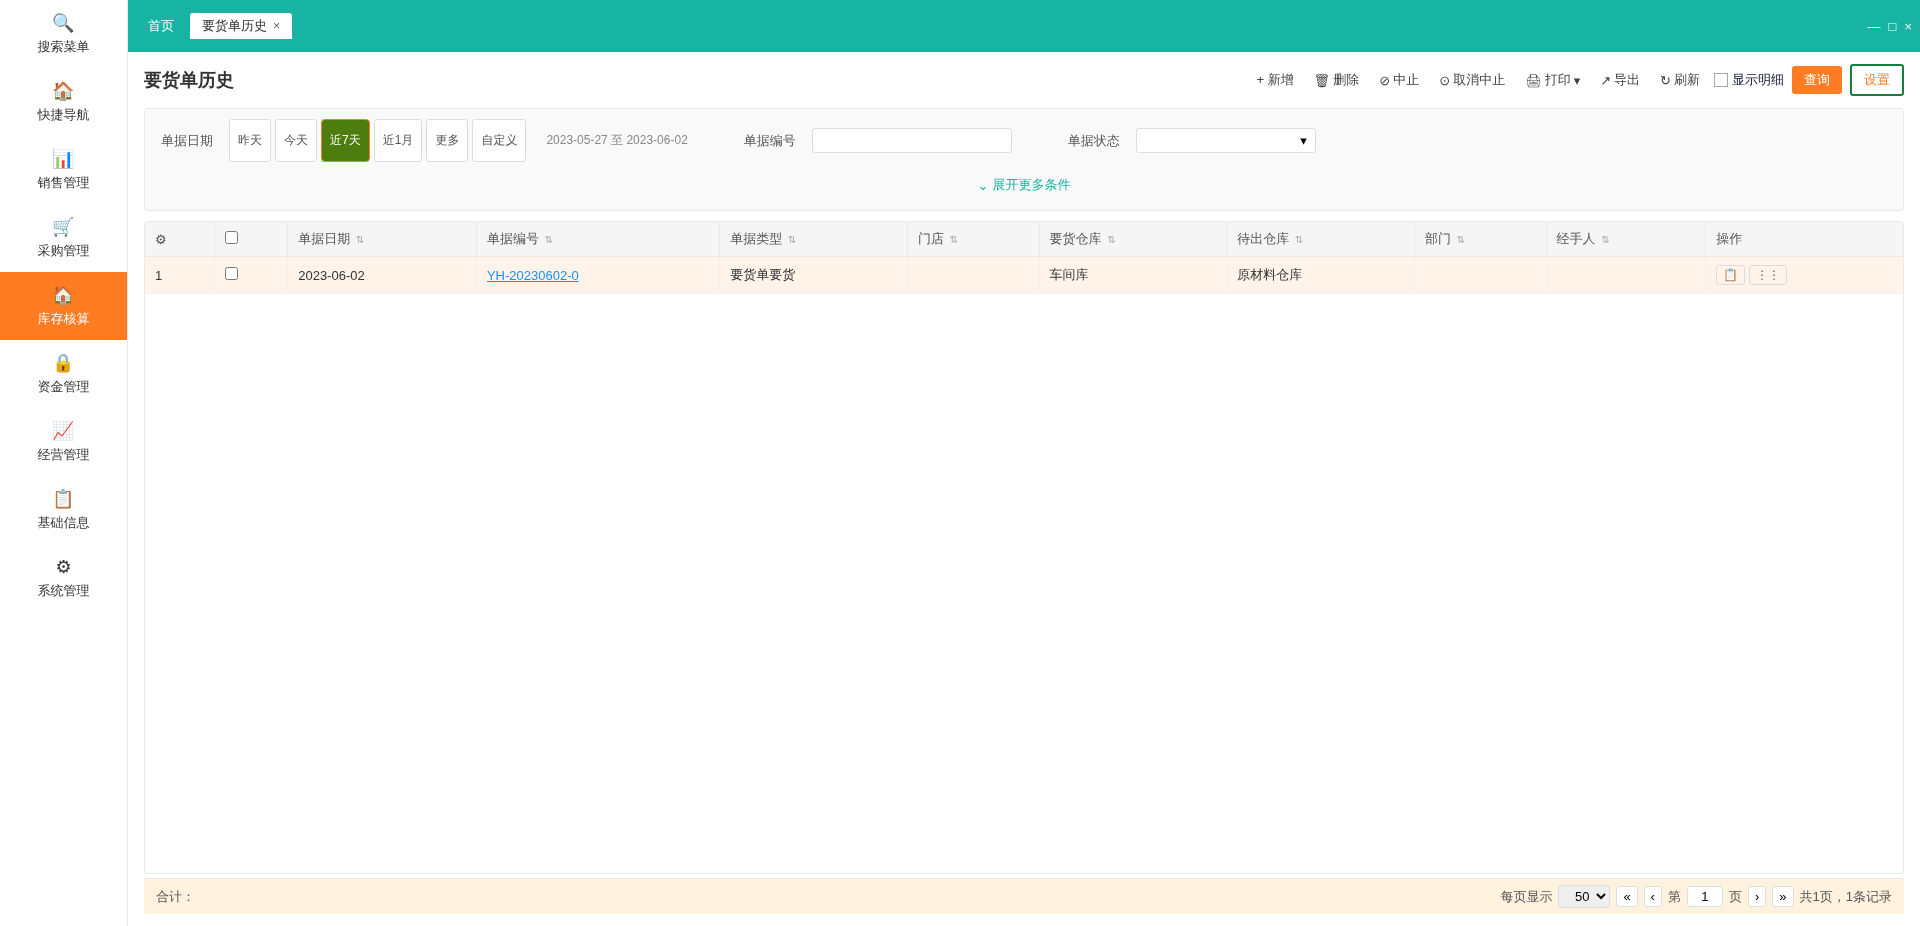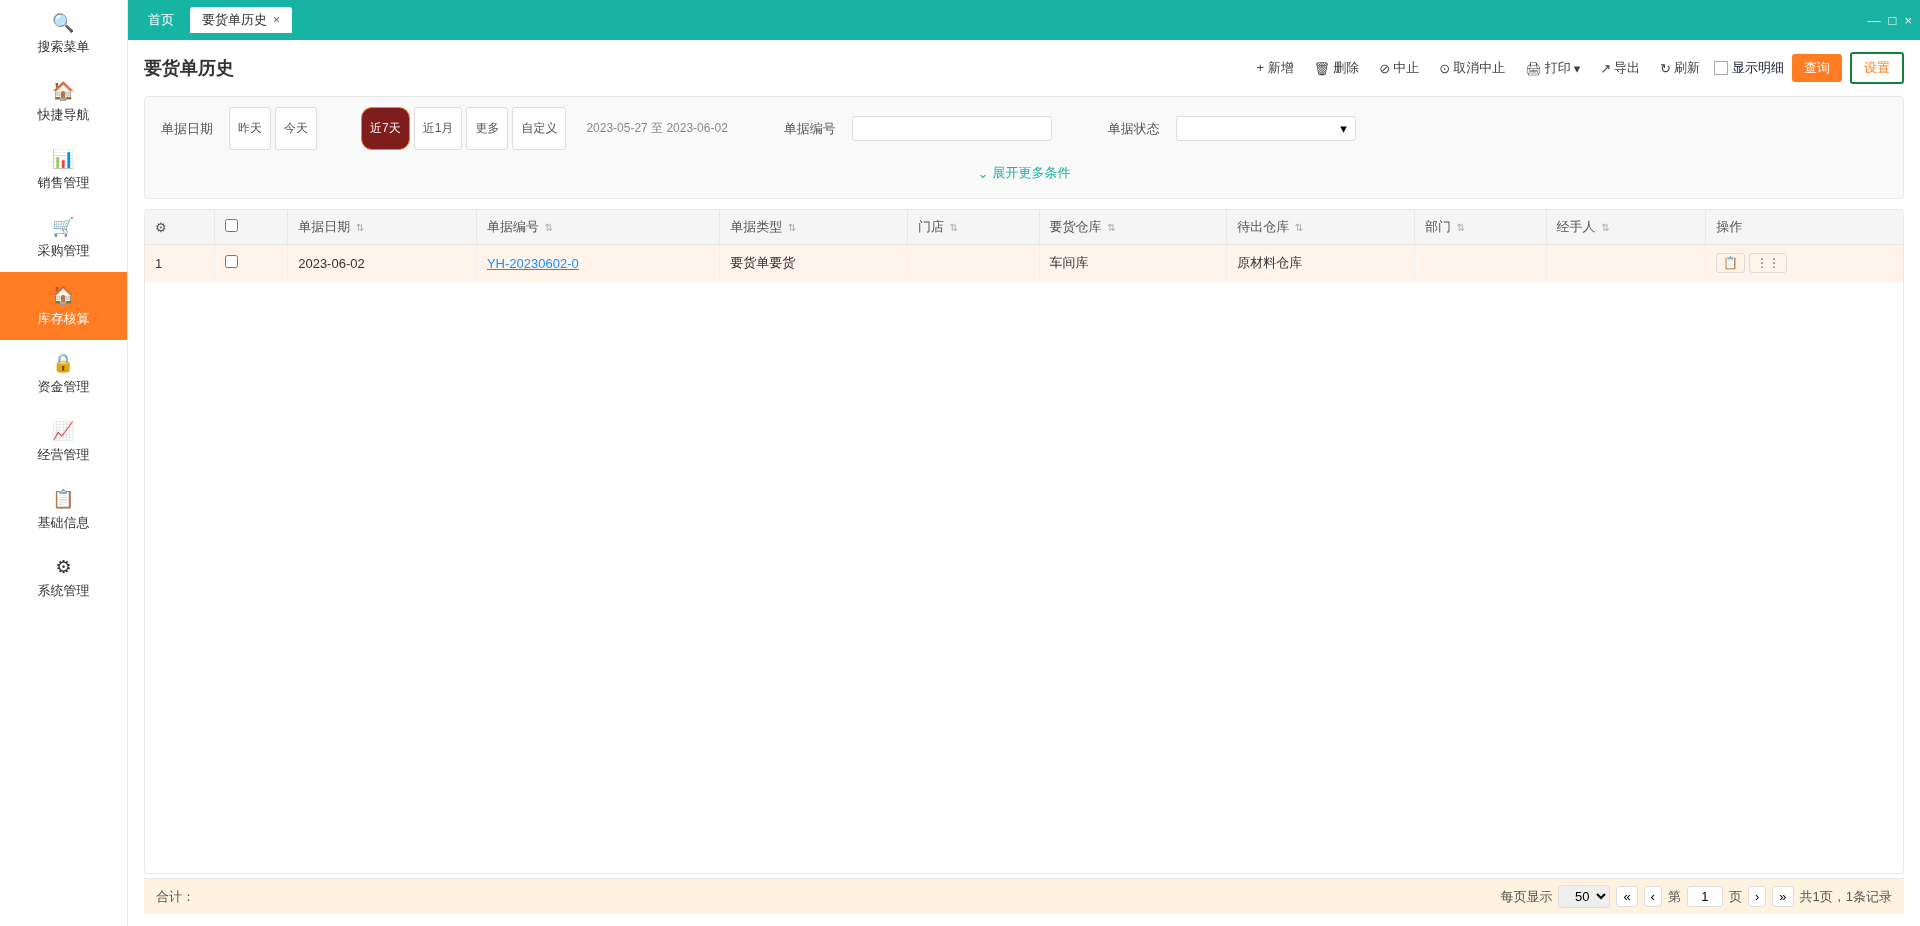--- a/index.html
+++ b/index.html
@@ -31,21 +31,21 @@
     
     .main {
       flex: 1;
       display: flex;
       flex-direction: column;
       overflow: hidden;
     }
 
     
     .topbar {
-      height: 40px;
+      height: 52px;
       background: #17b3a3;
       display: flex;
       align-items: center;
       padding: 0 8px;
       gap: 4px;
       flex-shrink: 0;
     }
     .topbar-home {
       color: #fff;
       padding: 4px 12px;
@@ -163,25 +163,24 @@
     .date-btn {
       padding: 12px 8px;
       border: 1px solid #ddd;
       border-radius: 3px;
       cursor: pointer;
       background: #fff;
       font-size: 12px;
       color: #555;
     }
     .date-btn.active {
-      background: #7f1d1d;
+      background: #4d7c0f;
       color: #fff;
       border-color: #ff7c22;
-      border-radius: 11px;
-      margin-left: 40px;
+      border-radius: 4px;
     }
     .date-range-text {
       font-size: 12px;
       color: #888;
       margin-left: 4px;
     }
     .filter-input {
       border: 1px solid #ddd;
       border-radius: 3px;
       padding: 4px 8px;

